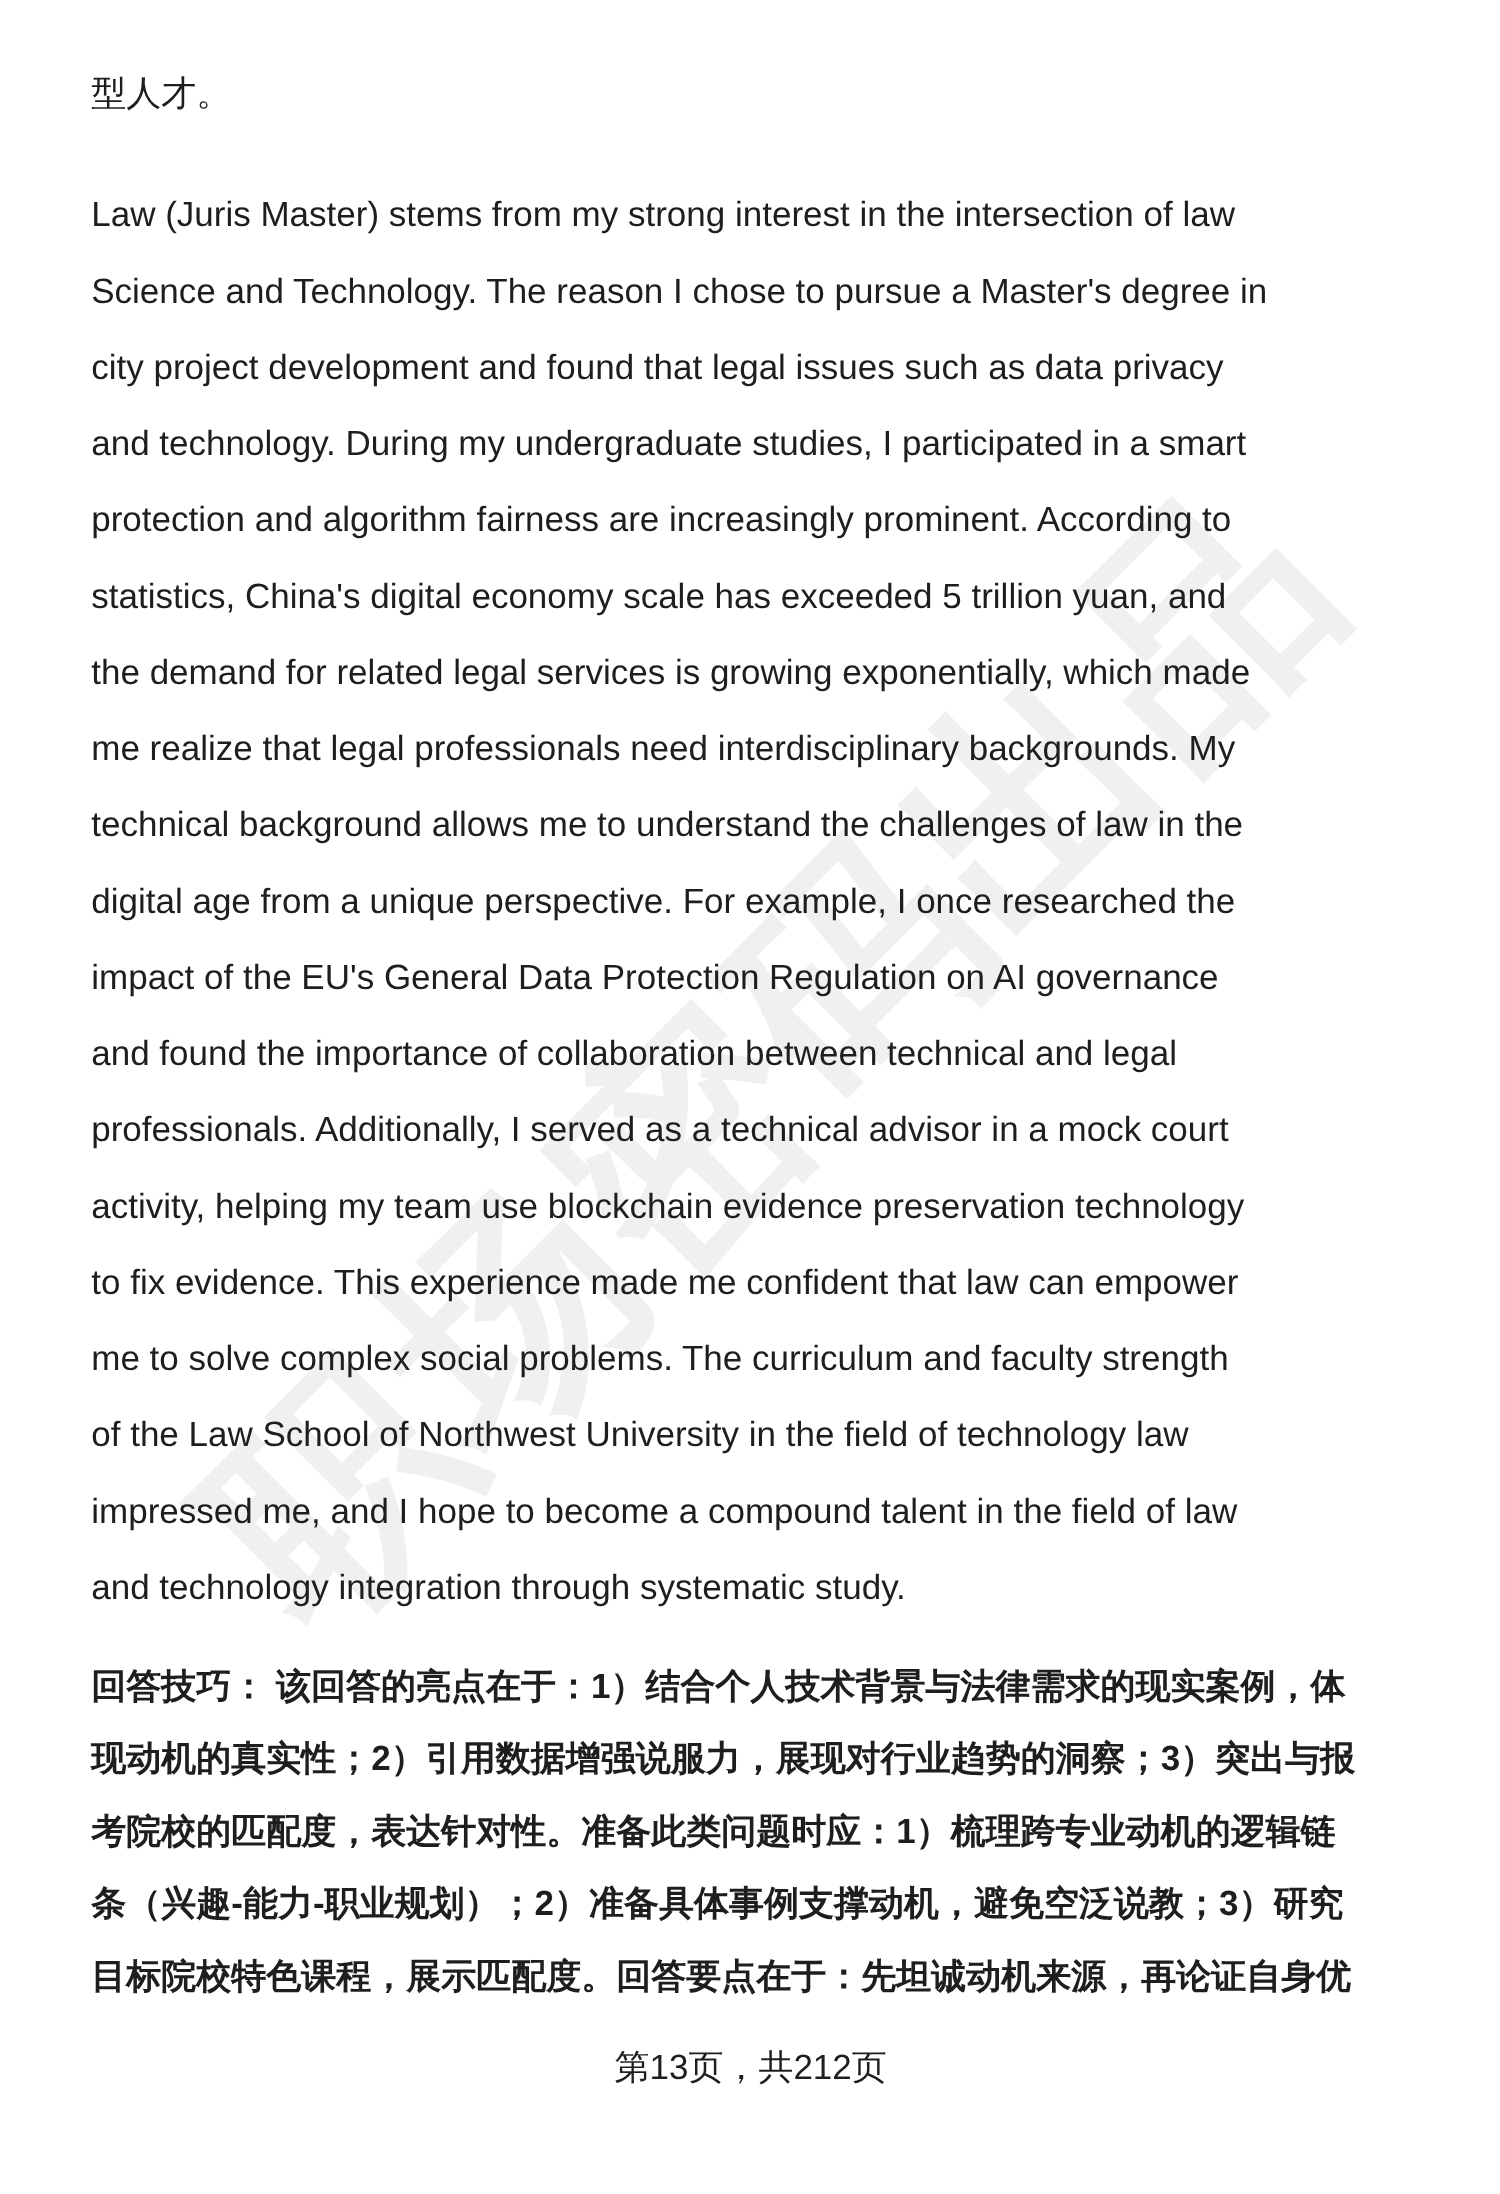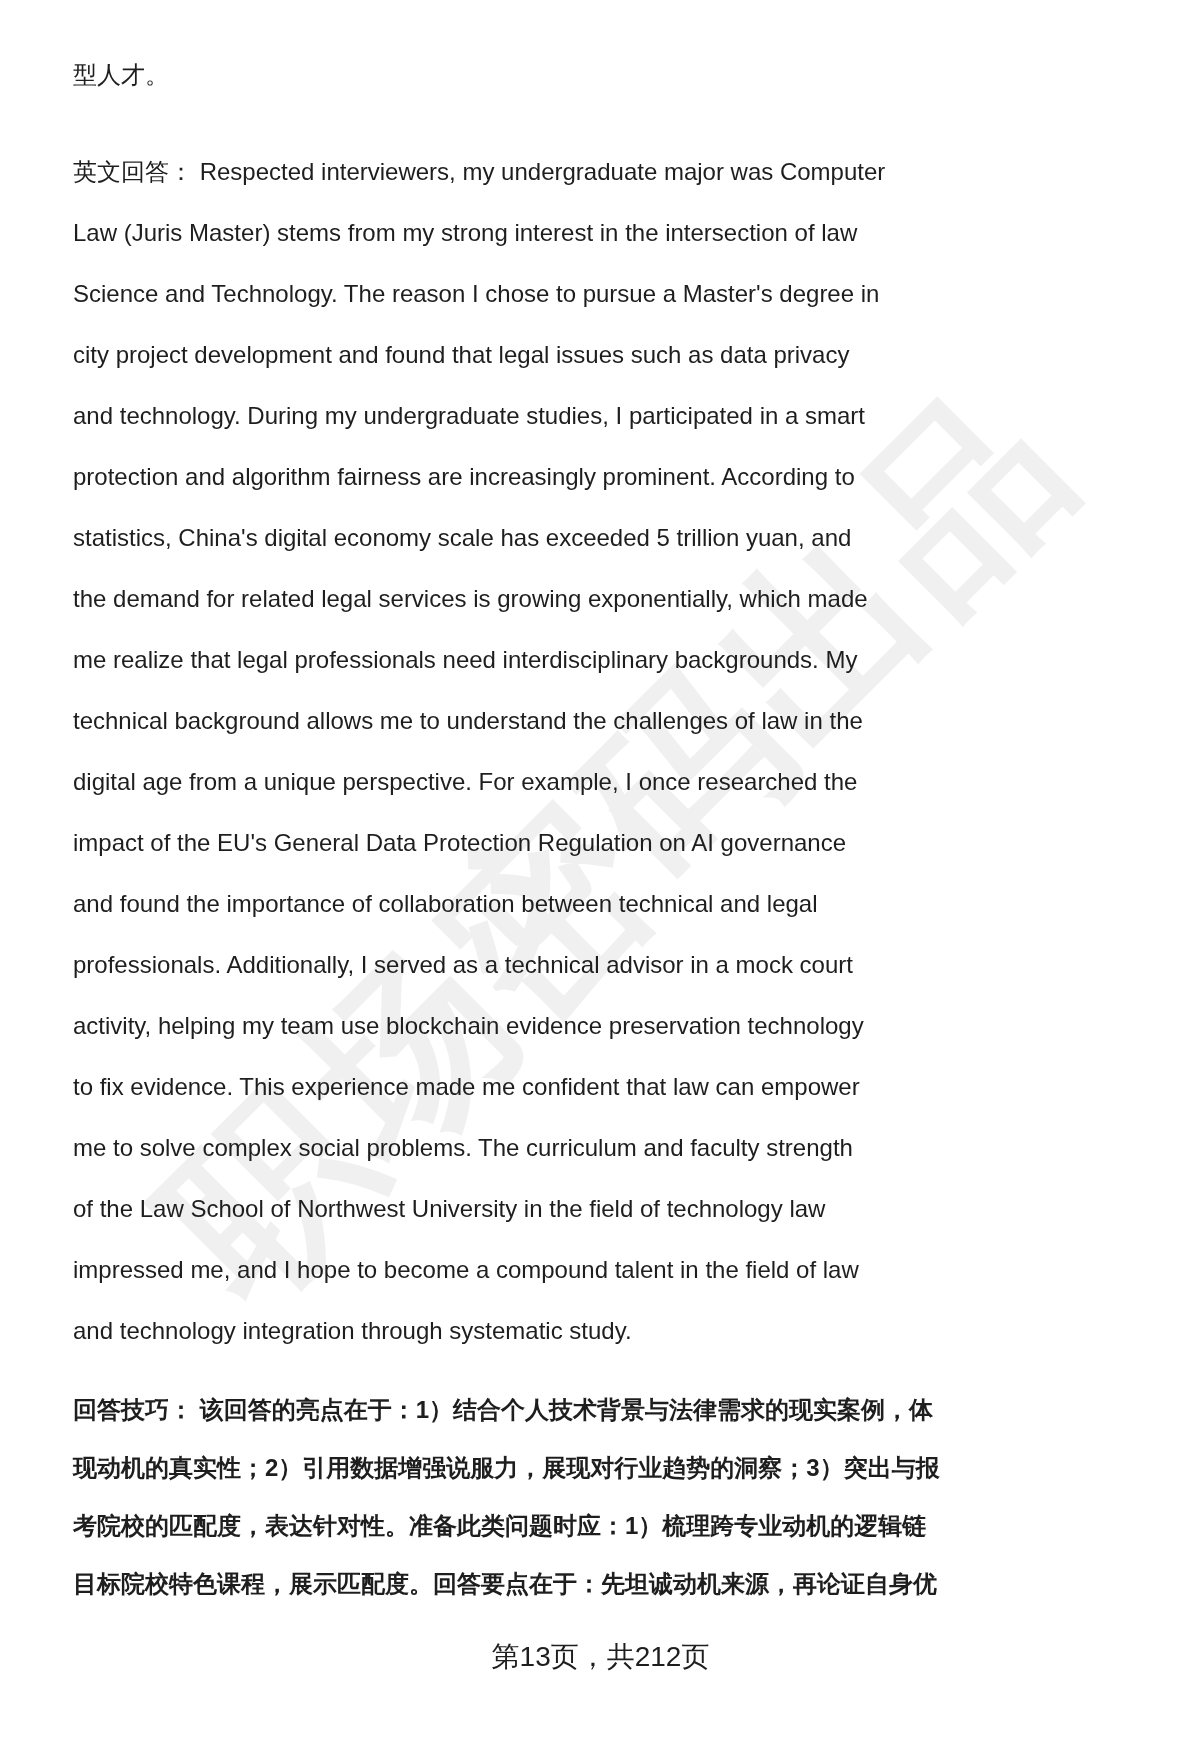--- a/index.html
+++ b/index.html
@@ -25,21 +25,21 @@
     z-index: 0;
     user-select: none;
     pointer-events: none;
   }
   .content {
     position: relative;
     z-index: 1;
     padding: 44px 72px 0 73px;
   }
   .line {
-    font-size: 24px;
+    font-size: 28px;
     line-height: 61px;
     text-align: left;
     white-space: nowrap;
   }
   .para-stub { margin: 0; }
   .para-english { margin-top: 36px; }
   .para-tips { margin-top: 20px; font-weight: bold; }
   .para-tips .line { line-height: 58px; }
   .page-footer {
     margin-top: 26px;
@@ -55,21 +55,20 @@
 
   <div class="watermark">职场密码出品</div>
 
   <div class="content">
 
     <p class="para-stub">
       <span class="line">型人才。</span>
     </p>
 
     <div class="para-english">
-      <div class="line">英文回答： Respected interviewers, my undergraduate major was Computer</div>
       <div class="line">Law (Juris Master) stems from my strong interest in the intersection of law</div>
       <div class="line">Science and Technology. The reason I chose to pursue a Master's degree in</div>
       <div class="line">city project development and found that legal issues such as data privacy</div>
       <div class="line">and technology. During my undergraduate studies, I participated in a smart</div>
       <div class="line">protection and algorithm fairness are increasingly prominent. According to</div>
       <div class="line">statistics, China's digital economy scale has exceeded 5 trillion yuan, and</div>
       <div class="line">the demand for related legal services is growing exponentially, which made</div>
       <div class="line">me realize that legal professionals need interdisciplinary backgrounds. My</div>
       <div class="line">technical background allows me to understand the challenges of law in the</div>
       <div class="line">digital age from a unique perspective. For example, I once researched the</div>
@@ -81,19 +80,20 @@
       <div class="line">me to solve complex social problems. The curriculum and faculty strength</div>
       <div class="line">of the Law School of Northwest University in the field of technology law</div>
       <div class="line">impressed me, and I hope to become a compound talent in the field of law</div>
       <div class="line">and technology integration through systematic study.</div>
     </div>
 
     <div class="para-tips">
       <div class="line">回答技巧： 该回答的亮点在于：1）结合个人技术背景与法律需求的现实案例，体</div>
       <div class="line">现动机的真实性；2）引用数据增强说服力，展现对行业趋势的洞察；3）突出与报</div>
       <div class="line">考院校的匹配度，表达针对性。准备此类问题时应：1）梳理跨专业动机的逻辑链</div>
+      <div class="line">条（兴趣-能力-职业规划）；2）准备具体事例支撑动机，避免空泛说教；3）研究</div>
       <div class="line">目标院校特色课程，展示匹配度。回答要点在于：先坦诚动机来源，再论证自身优</div>
     </div>
 
     <div class="page-footer">第13页，共212页</div>
 
   </div>
 </div>
 
 </body></html>

